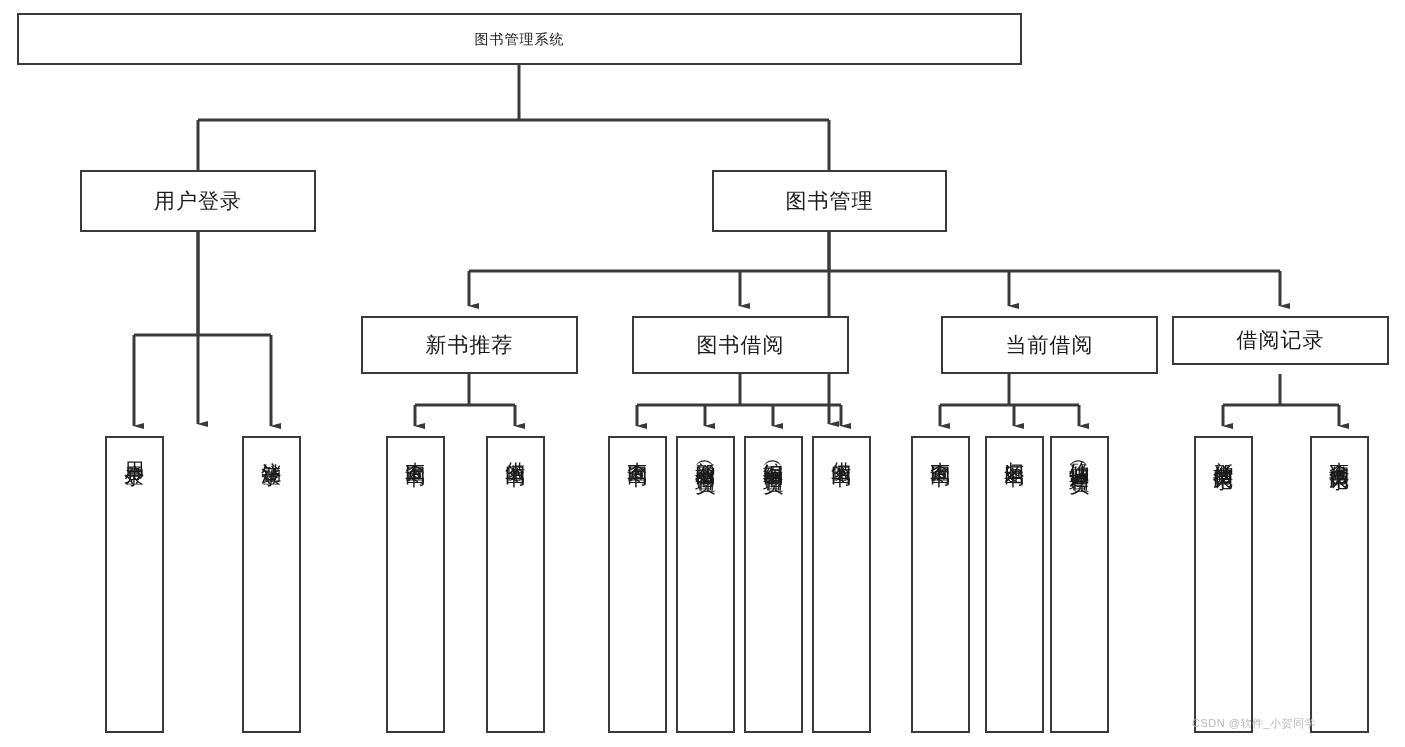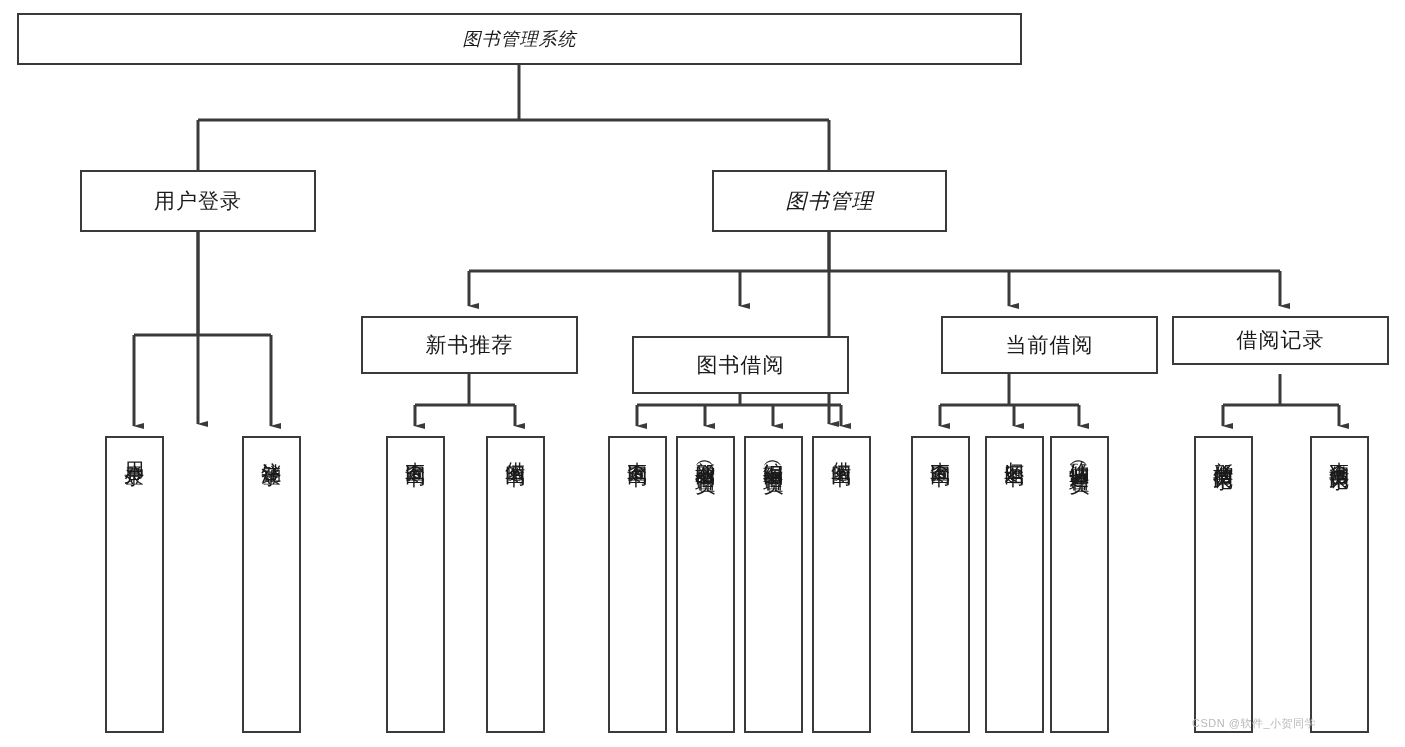--- a/index.html
+++ b/index.html
@@ -47,22 +47,21 @@
   }
   .node.vert .label {
     writing-mode: vertical-rl;
     text-orientation: upright;
     font-size: 20px;
     line-height: 1.22;
     letter-spacing: 2px;
     white-space: nowrap;
   }
   .node.root .label {
-    font-size: 18px;
-    font-style: italic;
+    font-size: 14px;
   }
   .watermark {
     position: absolute;
     font-size: 11px;
     color: #b9b9b9;
     white-space: nowrap;
     letter-spacing: 0.5px;
   }
 </style>
 </head>
@@ -120,28 +119,28 @@
     </g>
   </svg>
 
   <div class="node root" style="left:17px; top:13px; width:1005px; height:52px;">
     <span class="label">图书管理系统</span>
   </div>
 
   <div class="node" style="left:80px; top:170px; width:236px; height:62px;">
     <span class="label">用户登录</span>
   </div>
-  <div class="node" style="left:712px; top:170px; width:235px; height:62px;font-style:italic;">
+  <div class="node" style="left:712px; top:170px; width:235px; height:62px;">
     <span class="label">图书管理</span>
   </div>
 
   <div class="node" style="left:361px; top:316px; width:217px; height:58px;">
     <span class="label">新书推荐</span>
   </div>
-  <div class="node" style="left:632px; top:316px; width:217px; height:58px;margin-top:20px;">
+  <div class="node" style="left:632px; top:316px; width:217px; height:58px;">
     <span class="label">图书借阅</span>
   </div>
   <div class="node" style="left:901px; top:316px; width:217px; height:58px;margin-left:40px;">
     <span class="label">当前借阅</span>
   </div>
   <div class="node" style="left:1172px; top:316px; width:217px; height:49px;justify-content:center;">
     <span class="label">借阅记录</span>
   </div>
 
   <div class="node vert" style="left:105px; top:436px; width:59px; height:297px;">

